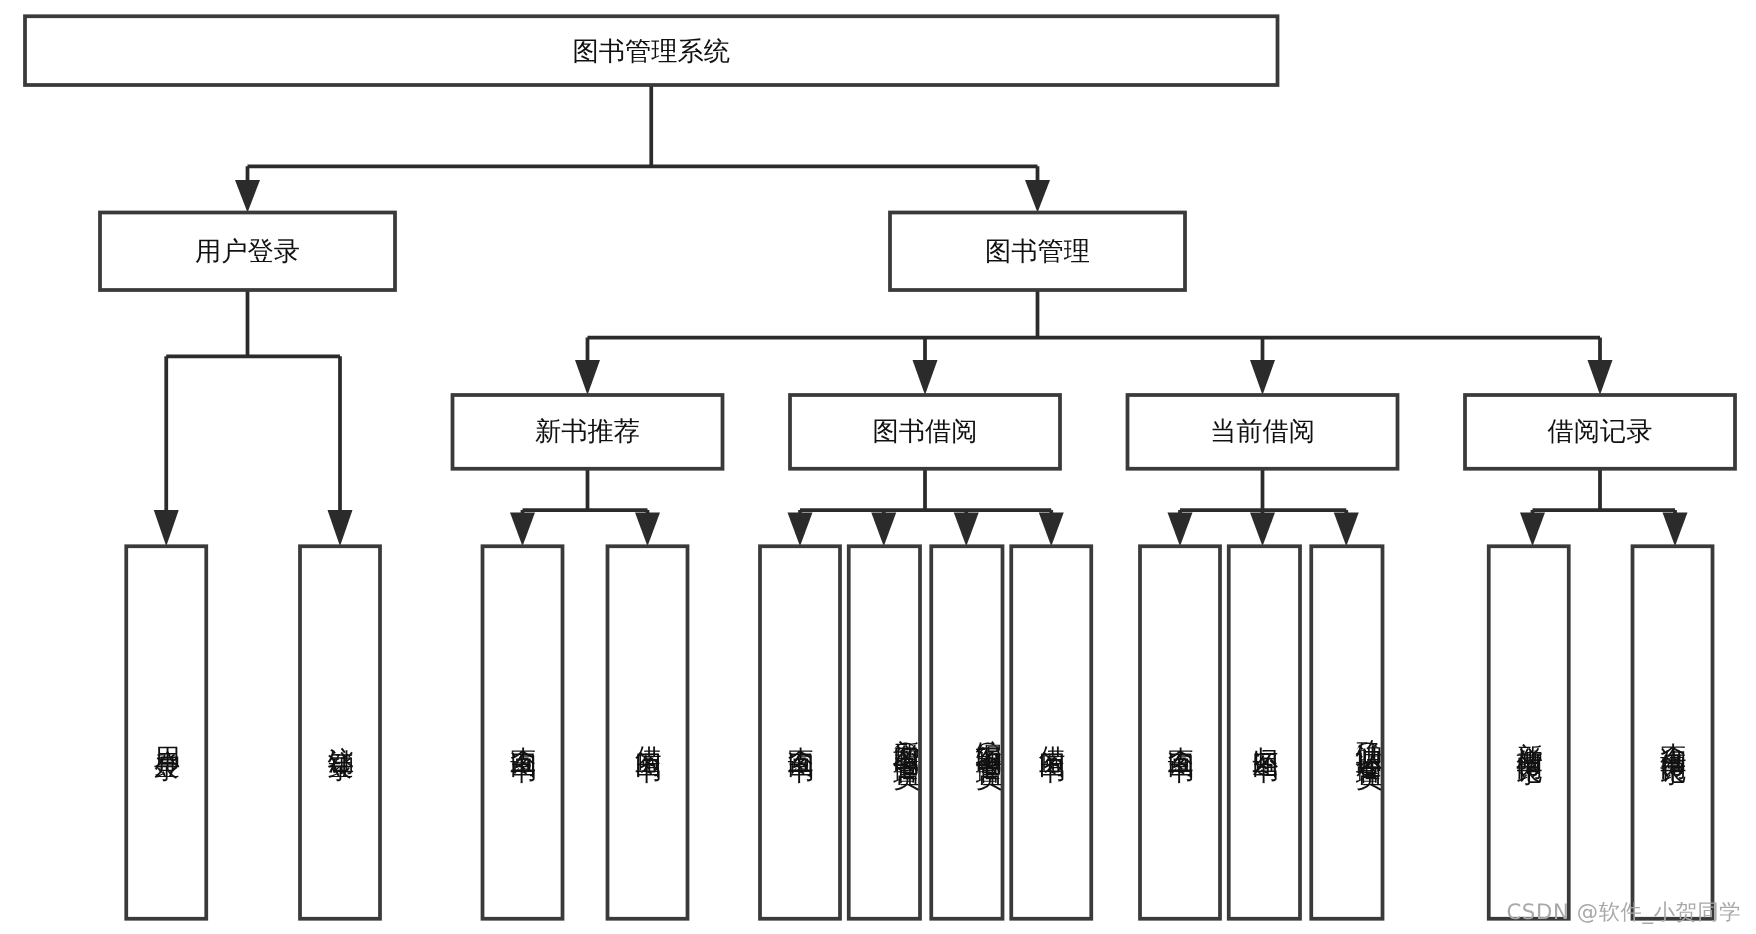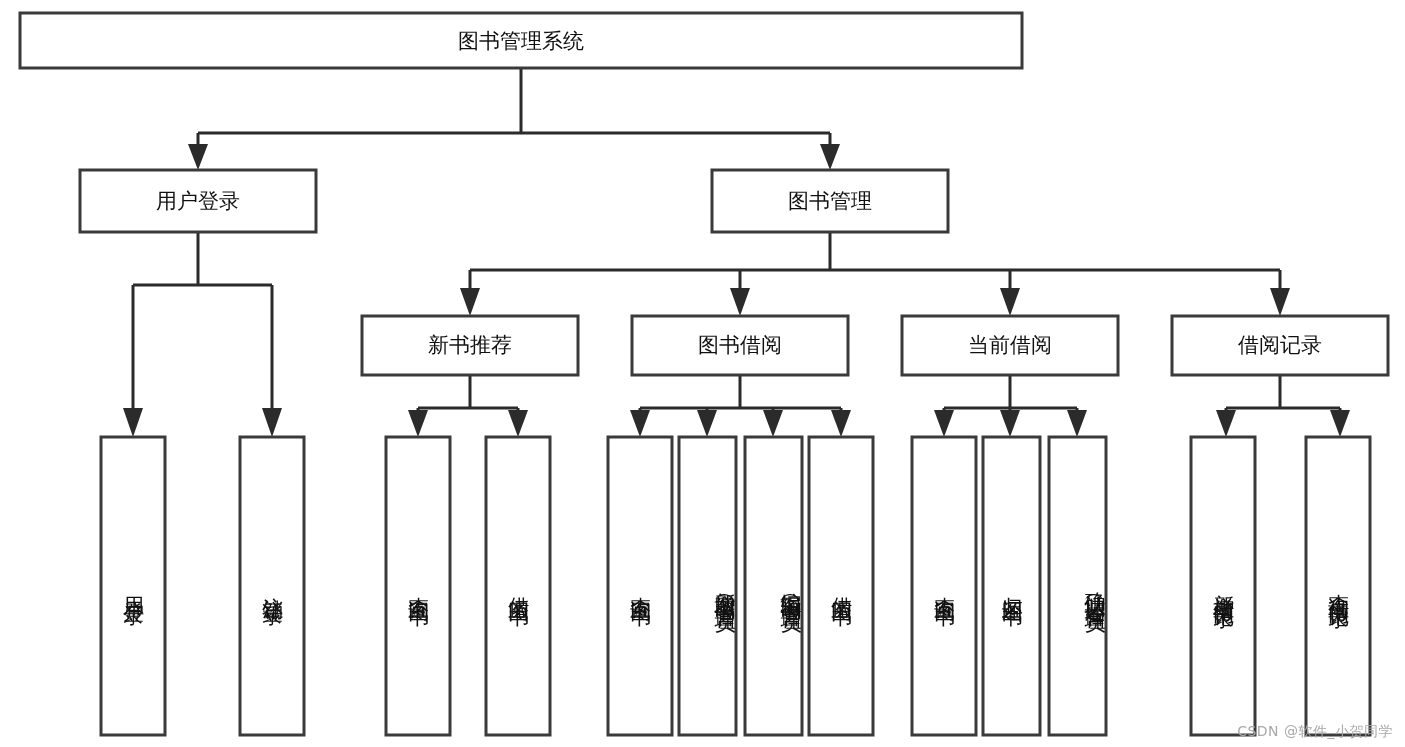--- a/index.html
+++ b/index.html
@@ -64,21 +64,21 @@
     pointer-events: none;
   }
   .leaf-label.centered {
     align-items: center;
   }
   .watermark {
     position: absolute;
     right: 12px;
     bottom: 6px;
     font-family: "DejaVu Sans", "Liberation Sans", sans-serif;
-    font-size: 14px;
+    font-size: 17px;
     color: #a9a9a9;
     letter-spacing: 0.5px;
     white-space: nowrap;
     text-align: right;
   }
 </style>
 </head>
 <body>
 
 <div id="canvas">

